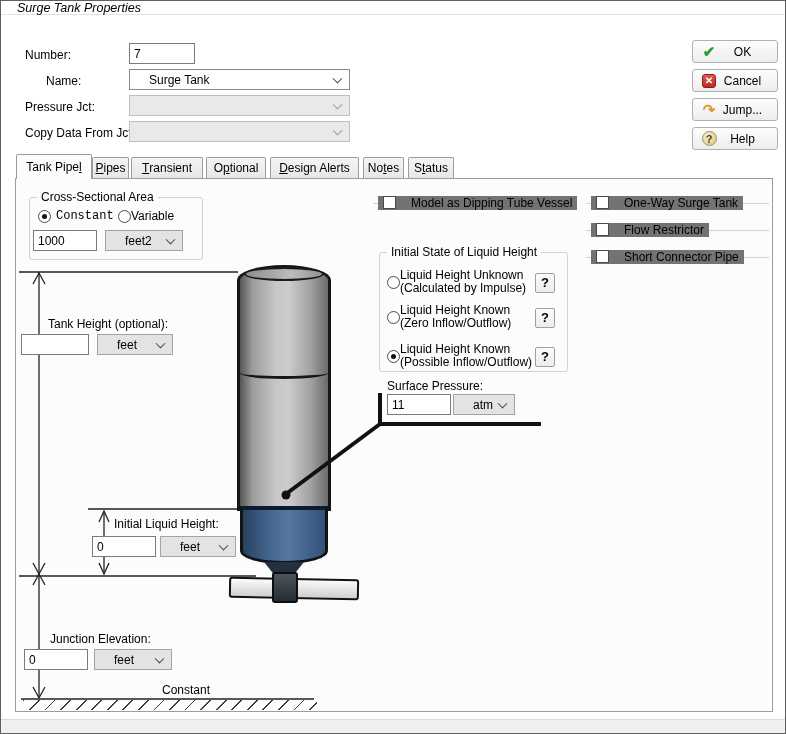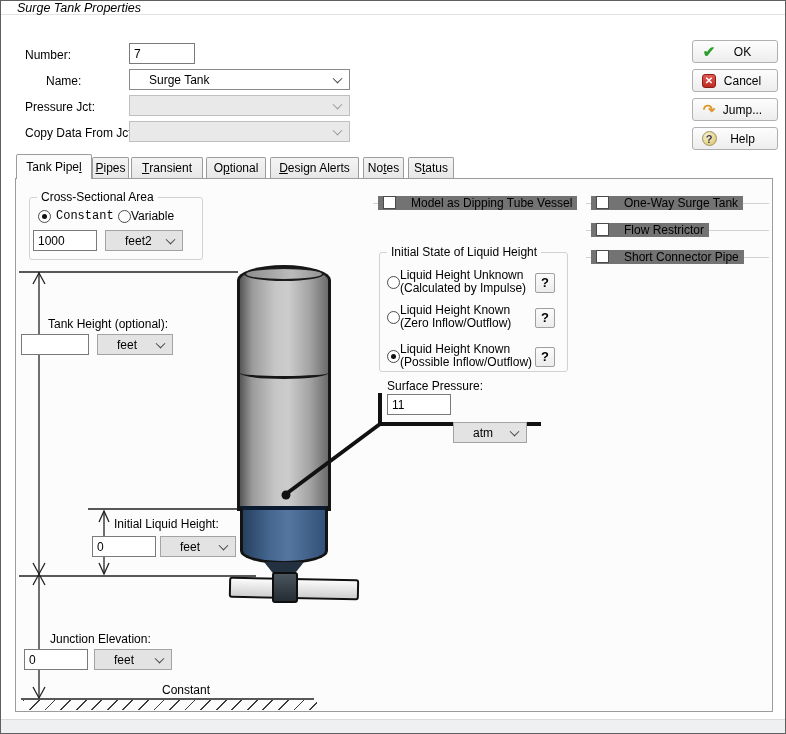--- a/index.html
+++ b/index.html
@@ -243,21 +243,21 @@
     <span class="radio sel"></span>
     <span class="iso-text">
       <span>Liquid Height Known</span><br>
       <span>(Possible Inflow/Outflow)</span>
     </span>
   </div>
   <div class="helpbtn" style="left:534px;top:346px;">?</div>
 
   <div class="lbl" style="left:386px;top:378px;z-index:5;">Surface Pressure:</div>
   <input class="textbox" style="left: 386px; top: 393px; width: 64px; height: 21px; z-index: 5;" readonly="" value="11">
-  <div class="combo unit" style="left:452px;top:393px;width:74px;height:21px;z-index:5;margin-top:28px;">
+  <div class="combo unit" style="left:452px;top:393px;width:62px;height:21px;z-index:5;">
     <span>atm</span>
     <span class="chev"></span>
   </div>
 
   <div class="lbl" style="left:47px;top:316px;z-index:5;">Tank Height (optional):</div>
   <input class="textbox" style="left: 20px; top: 333px; width: 68px; height: 21px; z-index: 5;" readonly="" value="">
   <div class="combo unit" style="left:96px;top:333px;width:76px;height:21px;z-index:5;">
     <span>feet</span>
     <span class="chev"></span>
   </div>

